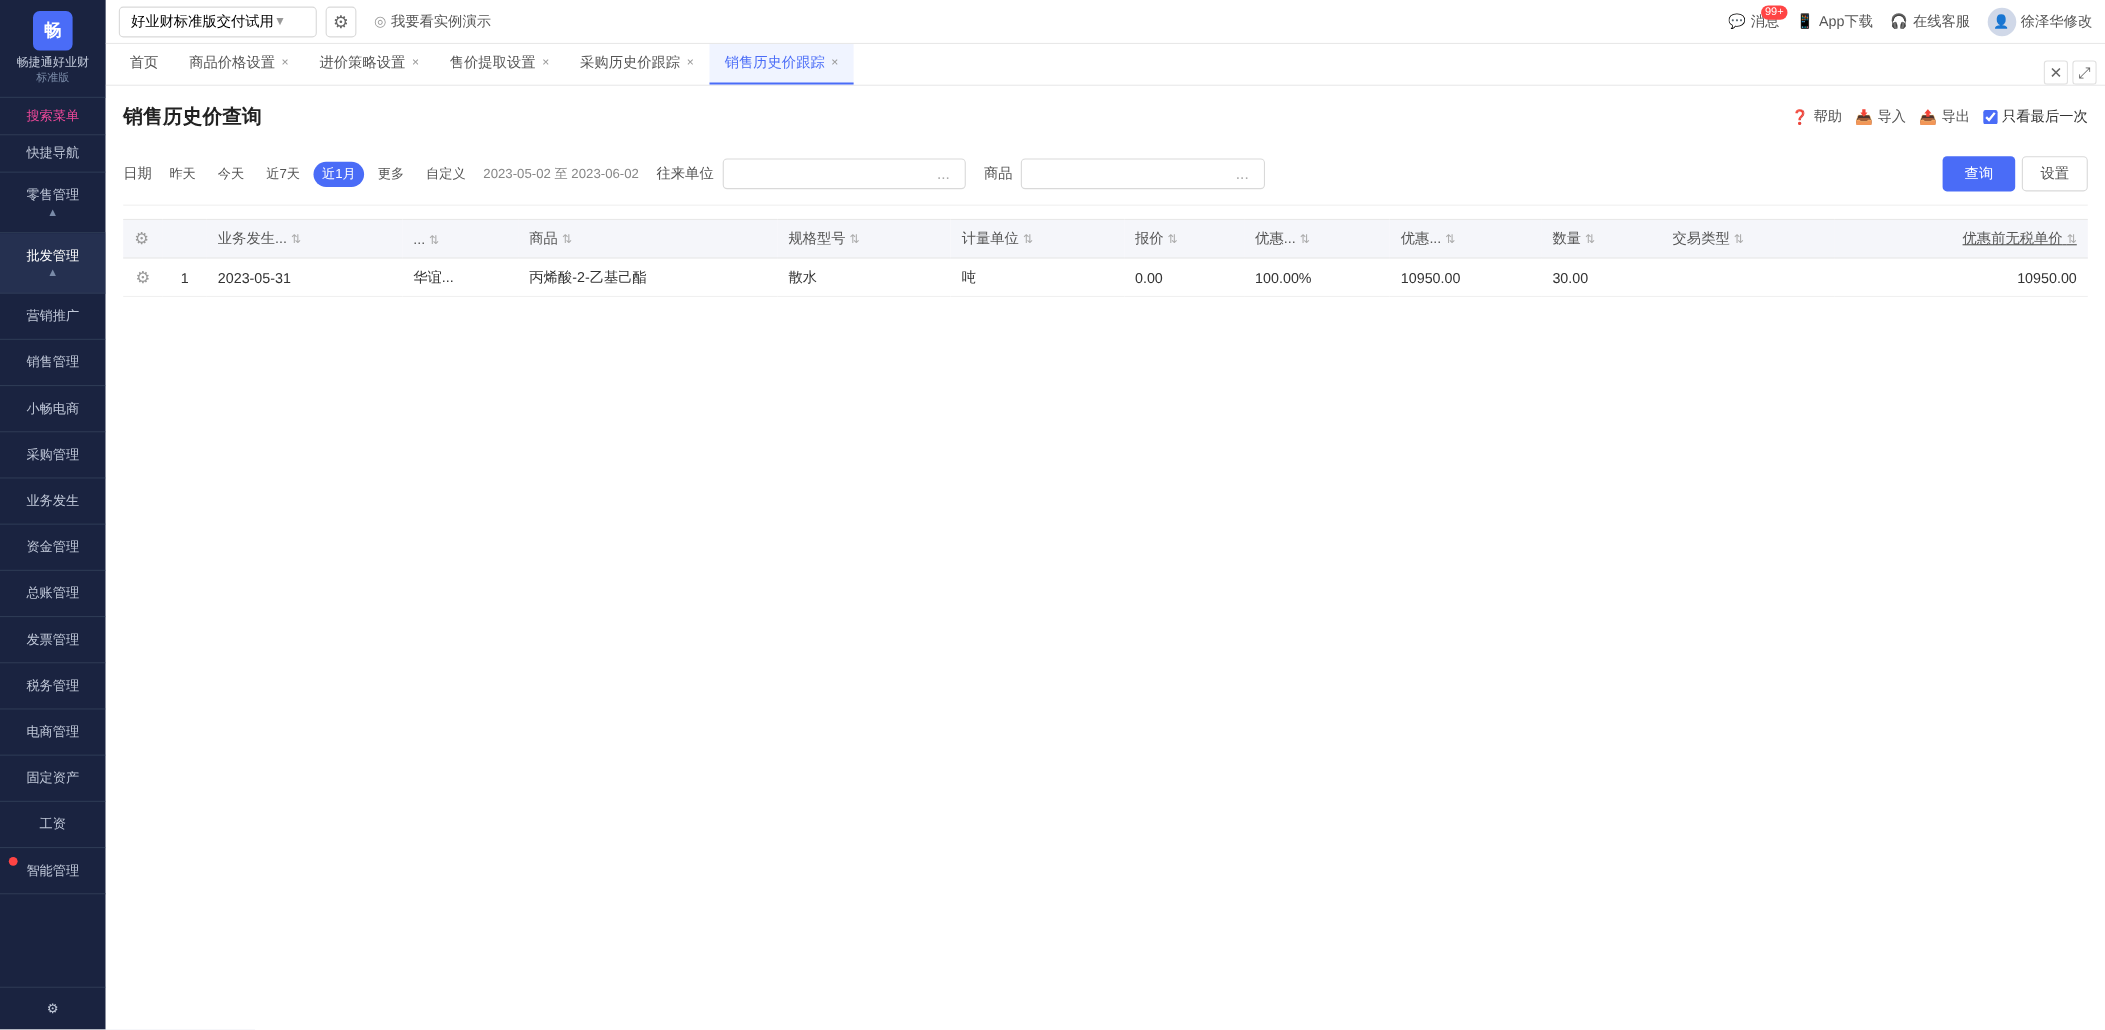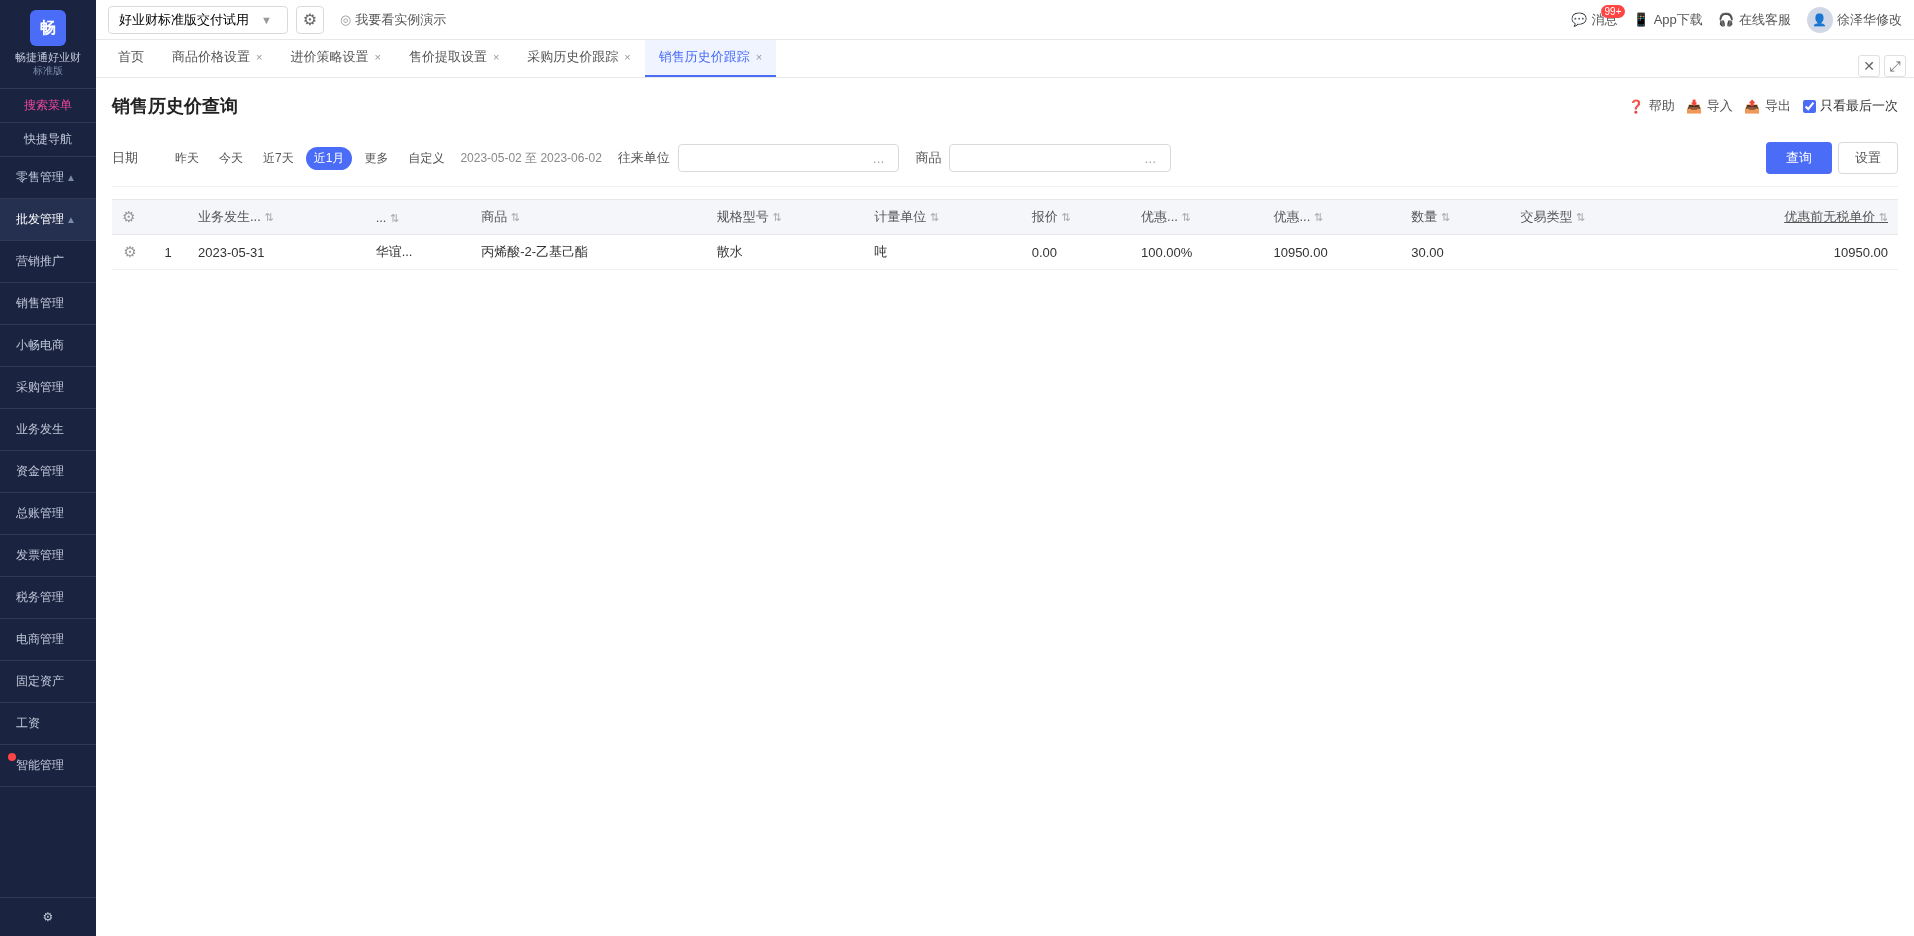--- a/index.html
+++ b/index.html
@@ -54,21 +54,21 @@
     }
 
     .sidebar-item {
       padding: 12px 16px;
       text-align: left;
       cursor: pointer;
       font-size: 12px;
       color: #c0c8d8;
       border-bottom: 1px solid #2d3a54;
       display: flex;
-      flex-direction: row;
+      flex-direction: column;
       align-items: center;
       gap: 2px;
     }
     .sidebar-item.active { background: #253050; color: #fff; }
     .sidebar-item .item-arrow { font-size: 10px; color: #7a8ba8; }
     .sidebar-item .item-dot { width: 8px; height: 8px; background: #ff4444; border-radius: 50%; position: absolute; top: 8px; left: 8px; }
 
     .sidebar-bottom {
       margin-top: auto;
       padding: 12px 4px;
@@ -95,21 +95,21 @@
       height: 40px;
       display: flex;
       align-items: center;
       padding: 0 12px;
       gap: 8px;
       flex-shrink: 0;
     }
     .topbar-select {
       display: flex;
       align-items: center;
-      gap: 12px;
+      gap: 0;
       padding: 4px 10px;
       border: 1px solid #d9d9d9;
       border-radius: 4px;
       cursor: pointer;
       font-size: 13px;
       min-width: 180px;
     }
     .topbar-select .arrow { color: #999; font-size: 11px; }
     .topbar-gear {
       width: 28px; height: 28px;
@@ -239,21 +239,21 @@
       flex-wrap: wrap;
       border-bottom: 1px solid #f0f0f0;
       margin-bottom: 12px;
     }
     .filter-group {
       display: flex;
       align-items: center;
       gap: 8px;
     }
     .filter-label { font-size: 13px; color: #555; white-space: nowrap; }
-    .date-btns { display: flex; align-items: center; gap: 4px; margin-left: 21px; }
+    .date-btns { display: flex; align-items: center; gap: 4px; }
     .date-btn {
       padding: 3px 8px; border-radius: 4px; cursor: pointer;
       font-size: 12px; color: #555; border: none; background: transparent;
     }
     .date-btn.active-blue {
       background: #4a6cf7; color: white; border-radius: 12px;
     }
     .date-range { font-size: 12px; color: #888; }
     .filter-input-wrap {
       display: flex; align-items: center; gap: 4px;

